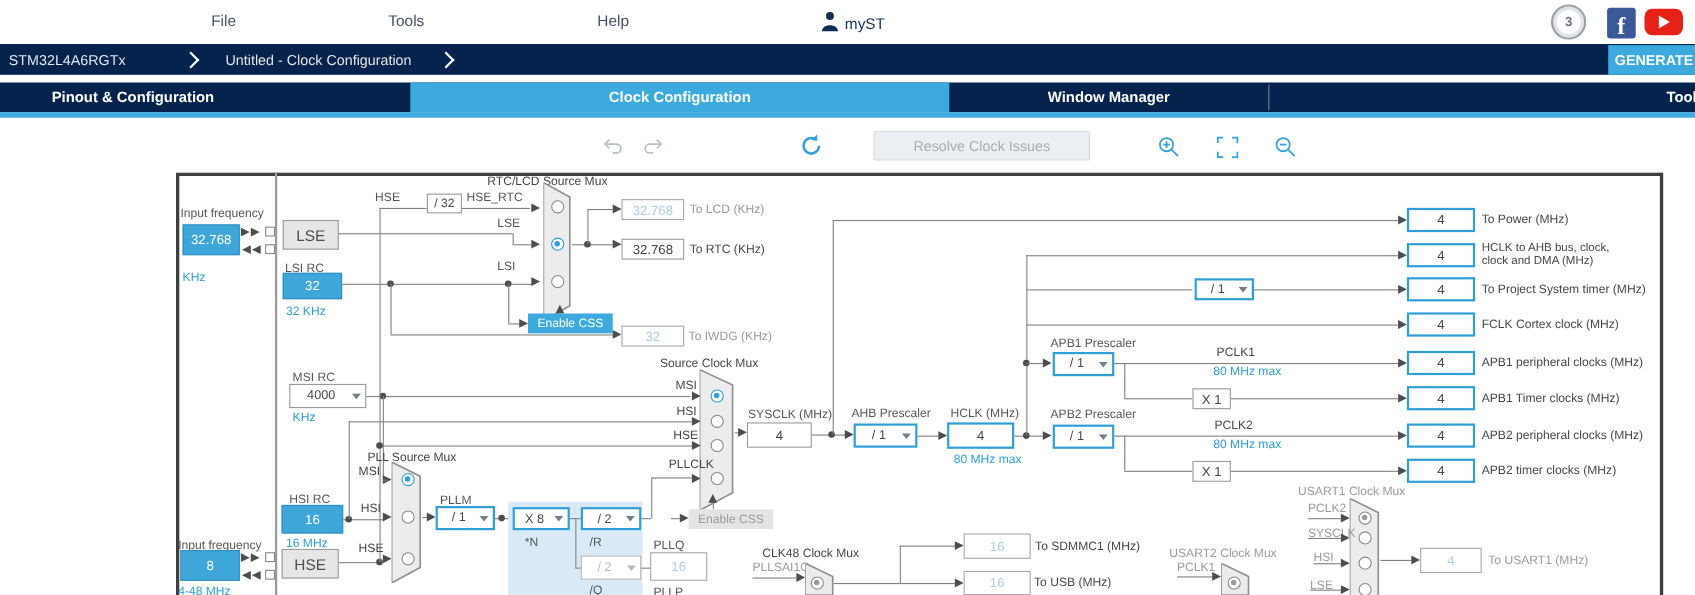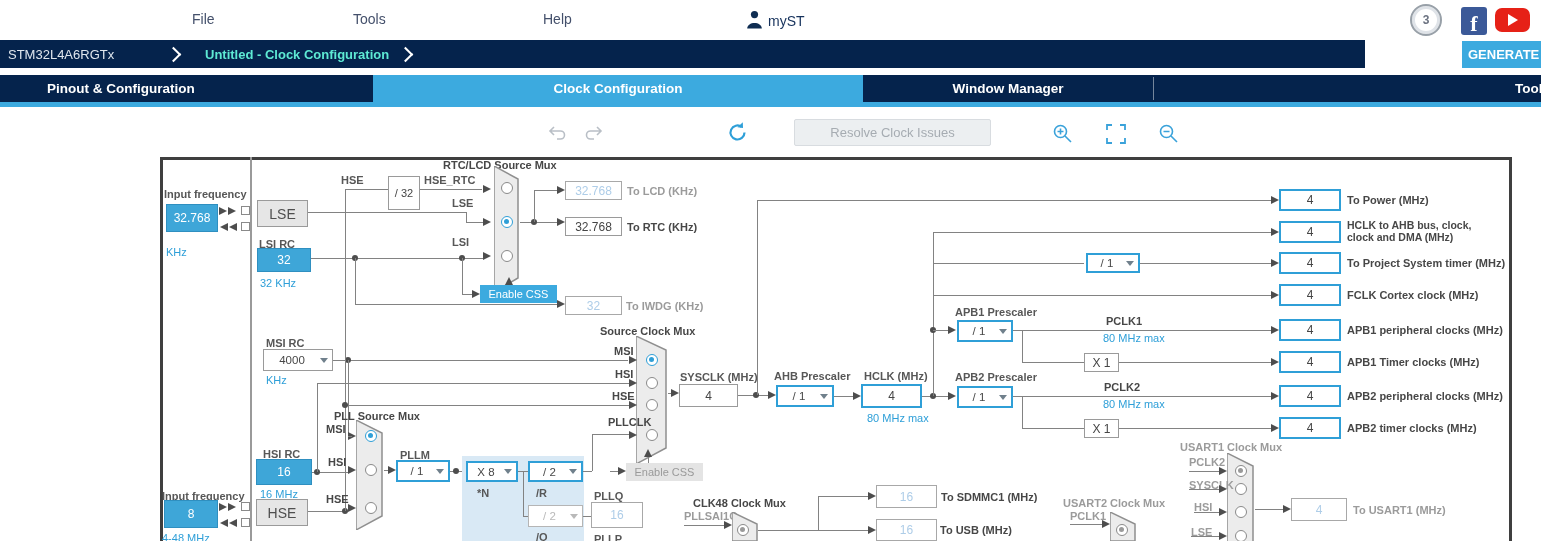--- a/index.html
+++ b/index.html
@@ -1,23 +1,23 @@
 <!DOCTYPE html>
 <html><head>
 <meta charset="utf-8">
 <style>
   html,body{margin:0;padding:0}
   body{width:1541px;height:541px;position:relative;overflow:hidden;background:#fff;
        font-family:"Liberation Sans",sans-serif;}
   .abs{position:absolute}
   
   .menu-item{position:absolute;top:11px;font-size:14px;color:#44506b;cursor:default}
-  .crumbbar{position:absolute;left:0;top:40px;width:1365px;height:28px;background:#05234c}
+  .crumbbar{position:absolute;left:0;top:40px;width:1541px;height:28px;background:#05234c}
   .crumb{position:absolute;top:7px;font-size:13px;color:#dfe6ee;white-space:nowrap}
-  .crumb.b{font-weight:bold;color:#5eead4}
+  .crumb.b{font-weight:normal;color:#e5e5e5}
   .chev{position:absolute;width:9px;height:9px;border-top:2px solid #fff;border-right:2px solid #fff;transform:rotate(45deg)}
   .gen{position:absolute;left:1462px;top:41px;width:120px;height:27px;background:#3caadf;color:#fff;
        font-weight:bold;font-size:13px;display:flex;align-items:center;padding-left:6px;box-sizing:border-box}
   
   .tabbar{position:absolute;left:0;top:75px;width:1541px;height:27px;background:#05234c}
   .tab{position:absolute;top:75px;height:27px;display:flex;align-items:center;justify-content:center;
        font-size:13.5px;font-weight:bold;color:#fff;cursor:default}
   .tab.active{background:#3caadf}
   .tabstrip{position:absolute;left:0;top:102px;width:1541px;height:5px;background:#3caadf}
   .tabsep{position:absolute;top:77px;width:1px;height:23px;background:rgba(255,255,255,.45)}
@@ -27,21 +27,21 @@
   
   .frame{position:absolute;left:160px;top:157px;width:1352px;height:395px;border:3px solid #3f3f3f;box-sizing:border-box;background:#fff}
   .chipline{position:absolute;left:250px;top:157px;width:2px;height:384px;background:#9a9a9a}
   .h{position:absolute;height:1px;background:#828282}
   .v{position:absolute;width:1px;background:#828282}
   .dot{position:absolute;width:6px;height:6px;border-radius:50%;background:#4d4d4d}
   .ar{position:absolute;width:0;height:0;border-top:4px solid transparent;border-bottom:4px solid transparent;border-left:8px solid #4d4d4d}
   .al{position:absolute;width:0;height:0;border-top:4px solid transparent;border-bottom:4px solid transparent;border-right:8px solid #4d4d4d}
   .au{position:absolute;width:0;height:0;border-left:4px solid transparent;border-right:4px solid transparent;border-bottom:8px solid #4d4d4d}
   .sq{position:absolute;width:9px;height:9px;background:#fff;border:1px solid #8a8a8a;box-sizing:border-box}
-  .lb{position:absolute;font-size:11px;font-weight:bold;color:#575757;white-space:nowrap}
+  .lb{position:absolute;font-size:11px;font-weight:normal;color:#575757;white-space:nowrap}
   .lb.dk{color:#474747}
   .lb.gy{color:#9b9b9b}
   .bt{position:absolute;font-size:11px;color:#2e9fd8;white-space:nowrap}
   .bb{position:absolute;background:#3ea6d8;border:1px solid #2f8fc0;color:#fff;font-size:12px;
       display:flex;align-items:center;justify-content:center;box-sizing:border-box}
   .gb{position:absolute;background:#e6e6e6;border:1px solid #9a9a9a;color:#4f4f4f;font-size:14px;
       display:flex;align-items:center;justify-content:center;box-sizing:border-box}
   .vb{position:absolute;background:#fff;border:2px solid #2f9fd7;color:#454545;font-size:12px;
       display:flex;align-items:center;justify-content:center;box-sizing:border-box}
   .vb.gray{border:1.5px solid #9a9a9a}
@@ -164,21 +164,21 @@
 <div class="sq" style="left:241px;top:206px"></div>
 <div class="sq" style="left:241px;top:222px"></div>
 <div class="gb" style="left:257px;top:200px;width:51px;height:27px">LSE</div>
 
 <span class="lb" style="left:259px;top:238px">LSI RC</span>
 <div class="bb" style="left:257px;top:248px;width:54px;height:24px">32</div>
 <span class="bt" style="left:260px;top:277px">32 KHz</span>
 
 <span class="lb" style="left:341px;top:174px">HSE</span>
 <div class="h" style="left:345px;top:189px;width:43px"></div>
-<div class="vb gray" style="left:388px;top:176px;width:32px;height:34px;border-width:1px;font-size:11px">/ 32</div>
+<div class="vb gray" style="left:388px;top:176px;width:32px;height:18px;border-width:1px;font-size:11px">/ 32</div>
 <div class="h" style="left:420px;top:189px;width:62px"></div>
 <span class="lb" style="left:424px;top:174px">HSE_RTC</span>
 
 <span class="lb dk" style="left:443px;top:159px">RTC/LCD Source Mux</span>
 <svg class="mux abs" style="left:494px;top:166px" width="26" height="126">
     <polygon points="0,0 24,13 24,112 0,126"></polygon>
   </svg>
 <div class="radio" style="left:501px;top:182px"></div>
 <div class="radio sel" style="left:501px;top:216px"></div>
 <div class="radio" style="left:501px;top:250px"></div>

